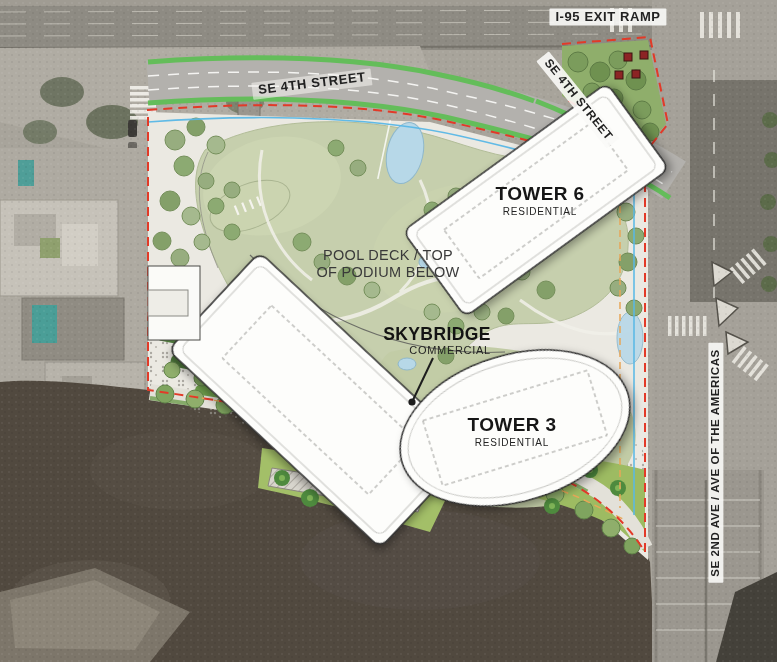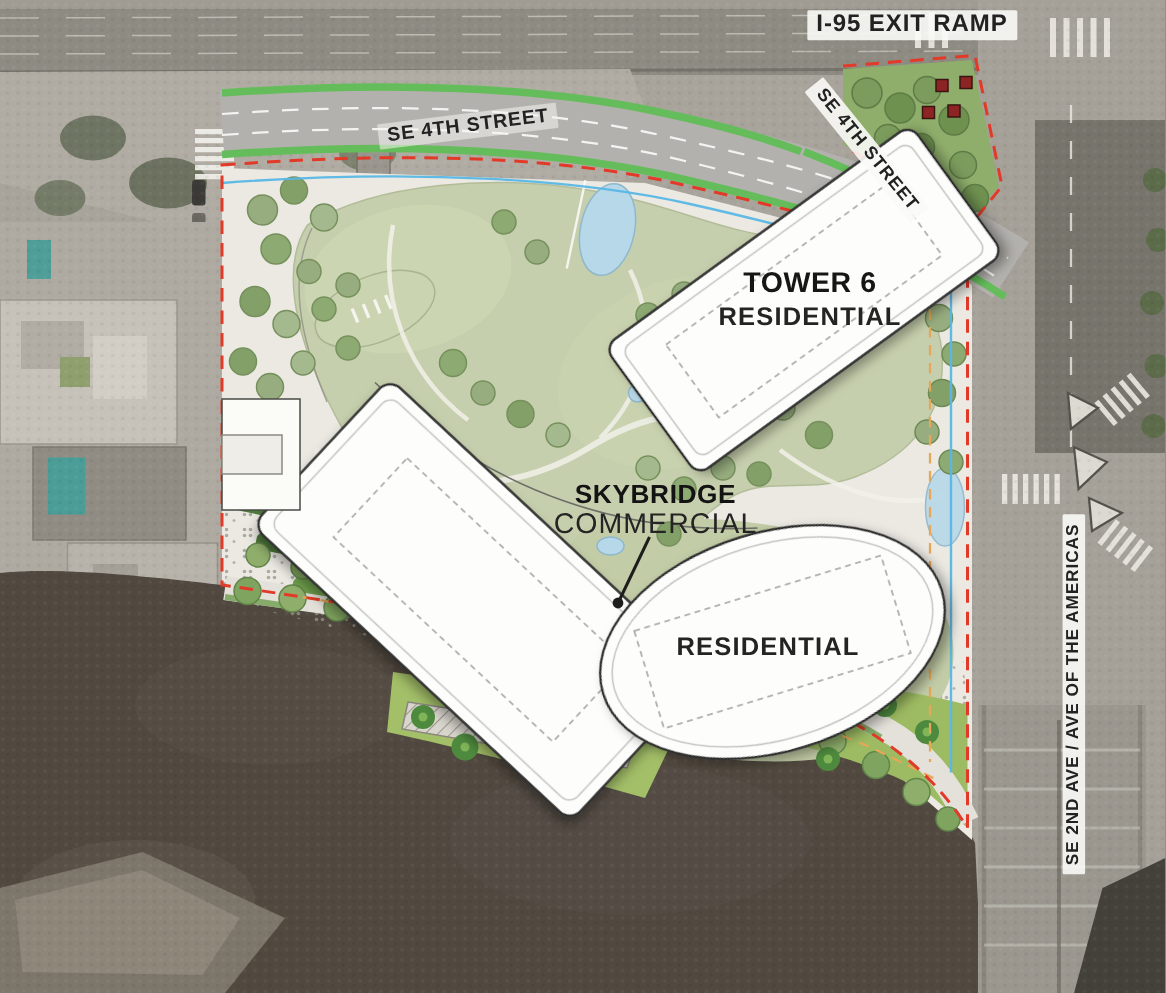--- a/index.html
+++ b/index.html
@@ -6,29 +6,29 @@
   .stage{
     position:relative;width:777px;height:662px;overflow:hidden;
     font-family:"Liberation Sans",sans-serif;background:#a6a29a;
   }
   svg{position:absolute;left:0;top:0;}
   .lbl{
     position:absolute;color:#1b1b1b;text-align:center;white-space:nowrap;
     transform:translate(-50%,-50%);line-height:1.15;
   }
   .street{
-    font-weight:bold;font-size:16px;letter-spacing:.6px;color:#222;
+    font-weight:bold;font-size:13px;letter-spacing:.6px;color:#222;
     background:rgba(250,250,247,.9);padding:1px 6px;border-radius:1px;
   }
   .street.noBox{background:rgba(245,244,240,.55);}
   .tName{font-weight:bold;font-size:19px;letter-spacing:.4px;color:#161616;}
-  .tUse{font-size:17px;letter-spacing:.8px;color:#242424;margin-top:1px;font-weight:bold;}
+  .tUse{font-size:10px;letter-spacing:.8px;color:#242424;margin-top:1px;}
   .annot{font-size:14.5px;letter-spacing:.3px;color:#3a3a3a;}
   .skyName{font-weight:bold;font-size:17.5px;letter-spacing:.4px;color:#131313;}
-  .skyUse{font-size:19px;letter-spacing:.7px;color:#242424;}
+  .skyUse{font-size:11px;letter-spacing:.7px;color:#242424;}
 </style>
 </head>
 <body>
 
 <div class="stage">
 
 <svg width="777" height="662" viewBox="0 0 777 662">
   <defs>
     <pattern id="noise" width="7" height="7" patternUnits="userSpaceOnUse">
       <rect width="7" height="7" fill="none"></rect>
@@ -403,26 +403,31 @@
 
 <div class="lbl street noBox" style="left:312px;top:84px;transform:translate(-50%,-50%) rotate(-7deg);font-size:13px;">SE 4TH STREET</div>
 
 <div class="lbl street" style="left:578px;top:100px;transform:translate(-50%,-50%) rotate(51deg);font-size:12px;">SE 4TH STREET</div>
 
 <div class="lbl" style="left:540px;top:200px;">
   <div class="tName">TOWER 6</div>
   <div class="tUse">RESIDENTIAL</div>
 </div>
 
-
-
-<div class="lbl" style="left:437px;top:340px;">
+<div class="lbl" style="left:388px;top:264px;">
+  <div class="annot">POOL DECK / TOP</div>
+  <div class="annot">OF PODIUM BELOW</div>
+</div>
+
+
+<div class="lbl" style="left:437px;top:340px;text-align:right;">
   <div class="skyName">SKYBRIDGE</div>
   <div class="skyUse">COMMERCIAL</div>
 </div>
 
 <div class="lbl" style="left:512px;top:431px;">
+  <div class="tName">TOWER 3</div>
   <div class="tUse">RESIDENTIAL</div>
 </div>
 
 <div class="lbl street" style="left:716px;top:463px;transform:translate(-50%,-50%) rotate(-90deg);font-size:11.5px;">SE 2ND AVE / AVE OF THE AMERICAS</div>
 
 </div>
 
 </body></html>

